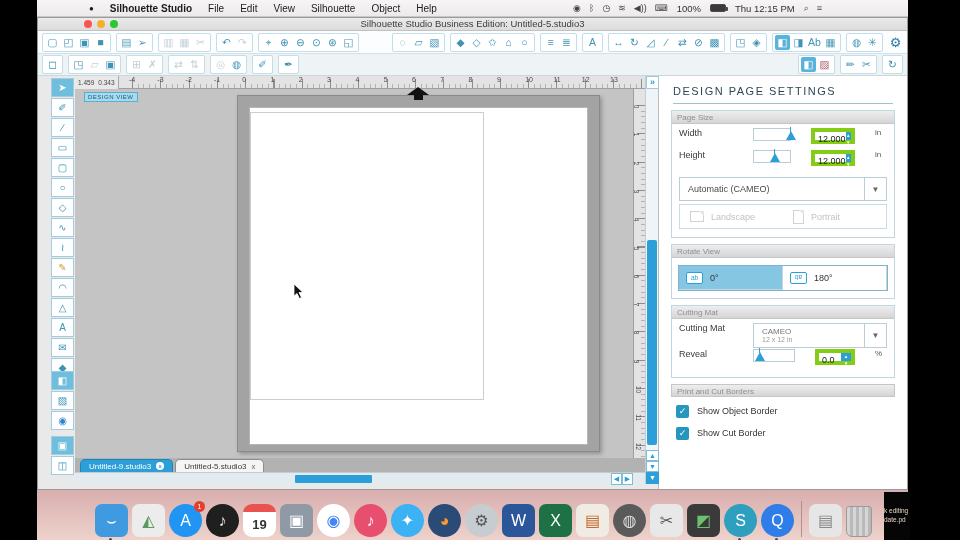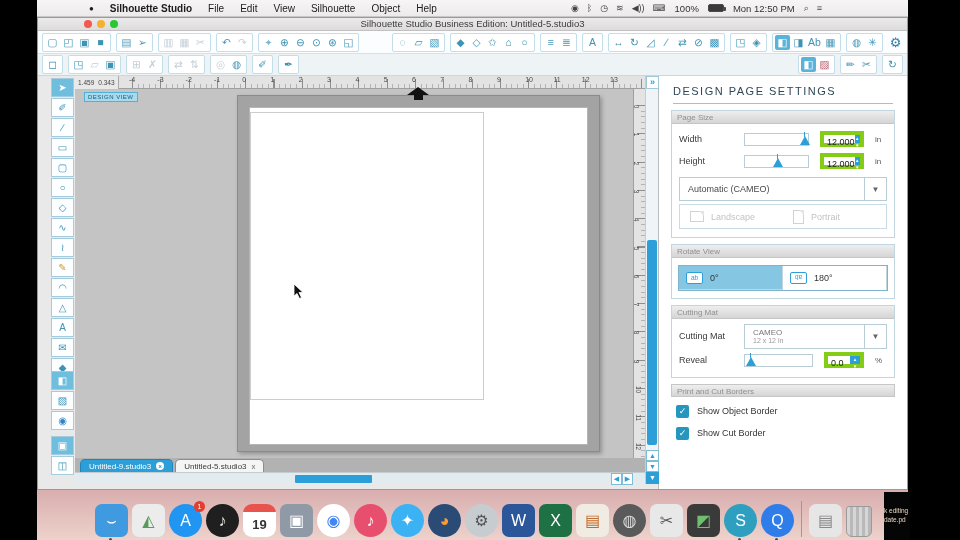--- a/index.html
+++ b/index.html
@@ -100,21 +100,21 @@
 
   
   #panel{left:658px;top:76px;width:250px;height:414px;background:#fff;border-left:1px solid #bcbcbc;
     border-right:1px solid #b8d4e0;z-index:2}
   #panel-title{margin:9px 14px 0;font-size:11px;letter-spacing:1.5px;color:#2c4756;
     padding-bottom:6px;border-bottom:1px solid #9fc3d2}
   .group{margin:6px 12px 0;border:1px solid #c2d6e0;background:#fff}
   .group-h{height:13px;background:linear-gradient(#eeeeee,#d5d5d5);color:#8f8f8f;font-size:8px;
     line-height:13px;padding:0 5px;border-bottom:1px solid #c6c6c6}
   .gbody{padding:4px 7px 6px}
-  .frow{display:flex;align-items:center;height:22px;gap:11px}
+  .frow{display:flex;align-items:flex-start;height:22px;gap:20px}
   .flabel{font-size:9px;color:#3a3a3a;width:54px;flex:none}
   .slider{position:relative;flex:1;max-width:78px;height:13px;background:#fff;border:1px solid #b9cdd7}
   .sl-thumb{position:absolute;bottom:0;width:0;height:0;border-left:5px solid transparent;
     border-right:5px solid transparent;border-bottom:9px solid #2d9fd8}
   .sl-thumb:after{content:"";position:absolute;left:-1px;top:-4px;width:1px;height:5px;background:#2d9fd8}
   .spinbox{display:flex;width:44px;height:16px;border:4px solid #84cc16;background:#fff;flex:none}
   .spinval{flex:1;font-size:9px;line-height:14px;padding-left:3px;color:#222}
   .spinbtns{width:10px;background:#2d9fd8;color:#fff;display:flex;flex-direction:column}
   .spinbtns span{flex:1;font-size:4.5px;line-height:7px;text-align:center}
   .unit{font-size:8px;color:#555;width:12px;flex:none}
@@ -173,21 +173,21 @@
     <span id="status-left" style="display:flex;gap:8px">
         <span class="m-ico">◉</span>
         <span class="m-ico">ᛒ</span>
         <span class="m-ico">◷</span>
         <span class="m-ico">≋</span>
         <span class="m-ico">◀))</span>
         <span class="m-ico">⌨</span>
       </span>
     <span>100%</span>
     <span class="batt"></span>
-    <span>Mon 12:50 PM</span>
+    <span>Thu 12:15 PM</span>
     <span id="status-right" style="display:flex;gap:8px">
         <span class="m-ico">⌕</span>
         <span class="m-ico">≡</span>
       </span>
   </div>
 </div>
 
 <div class="abs" id="titlebar">
   <span id="win-title">Silhouette Studio Business Edition: Untitled-5.studio3</span>
   <span class="lights">

